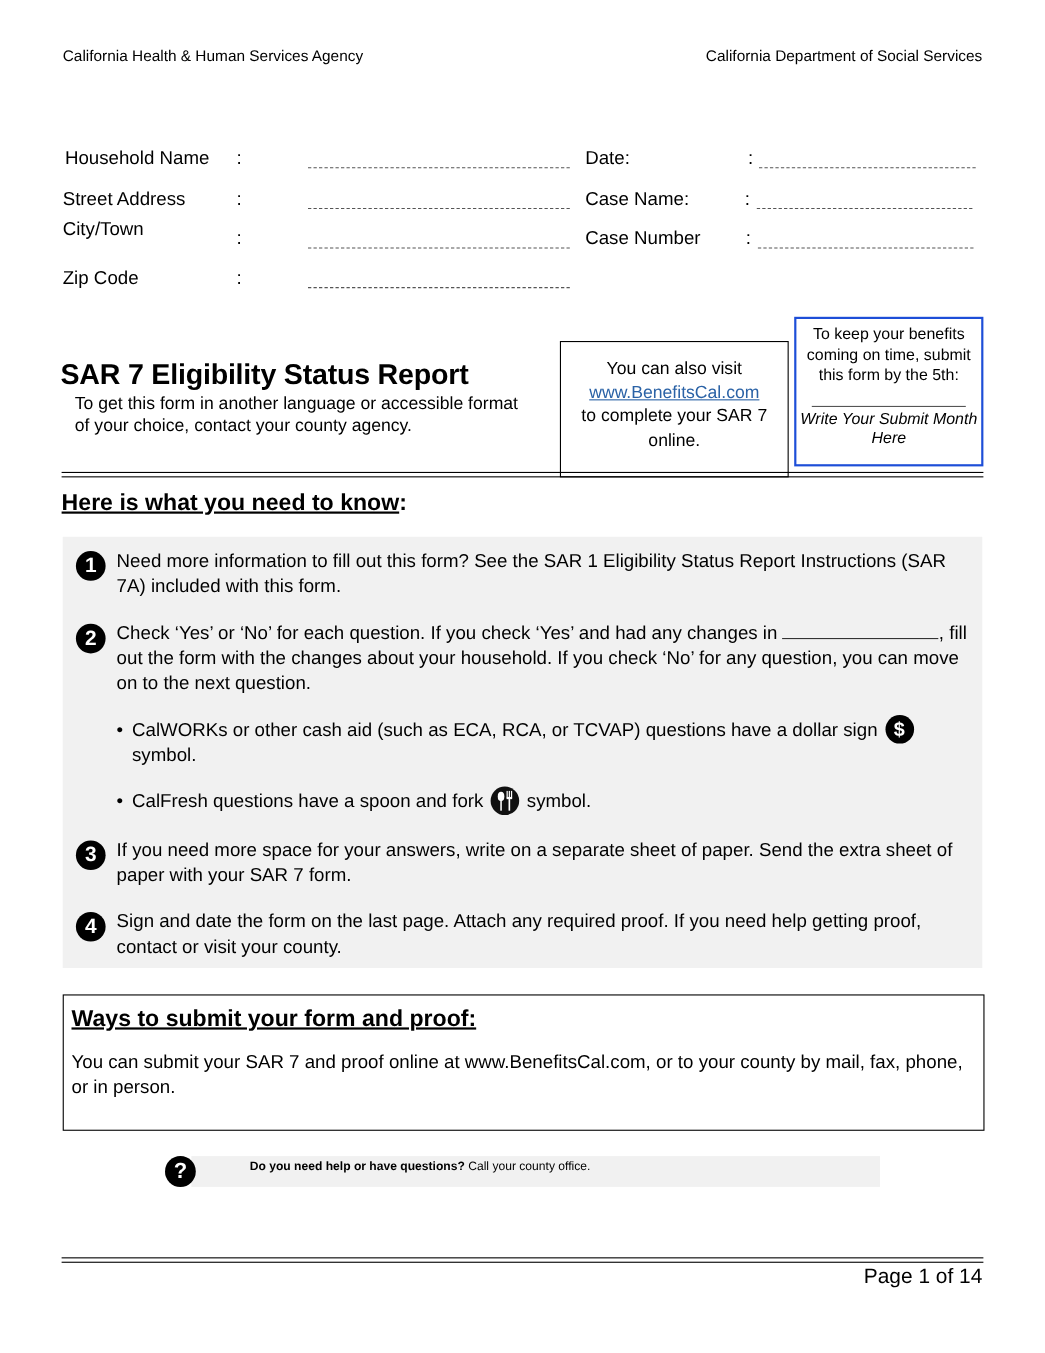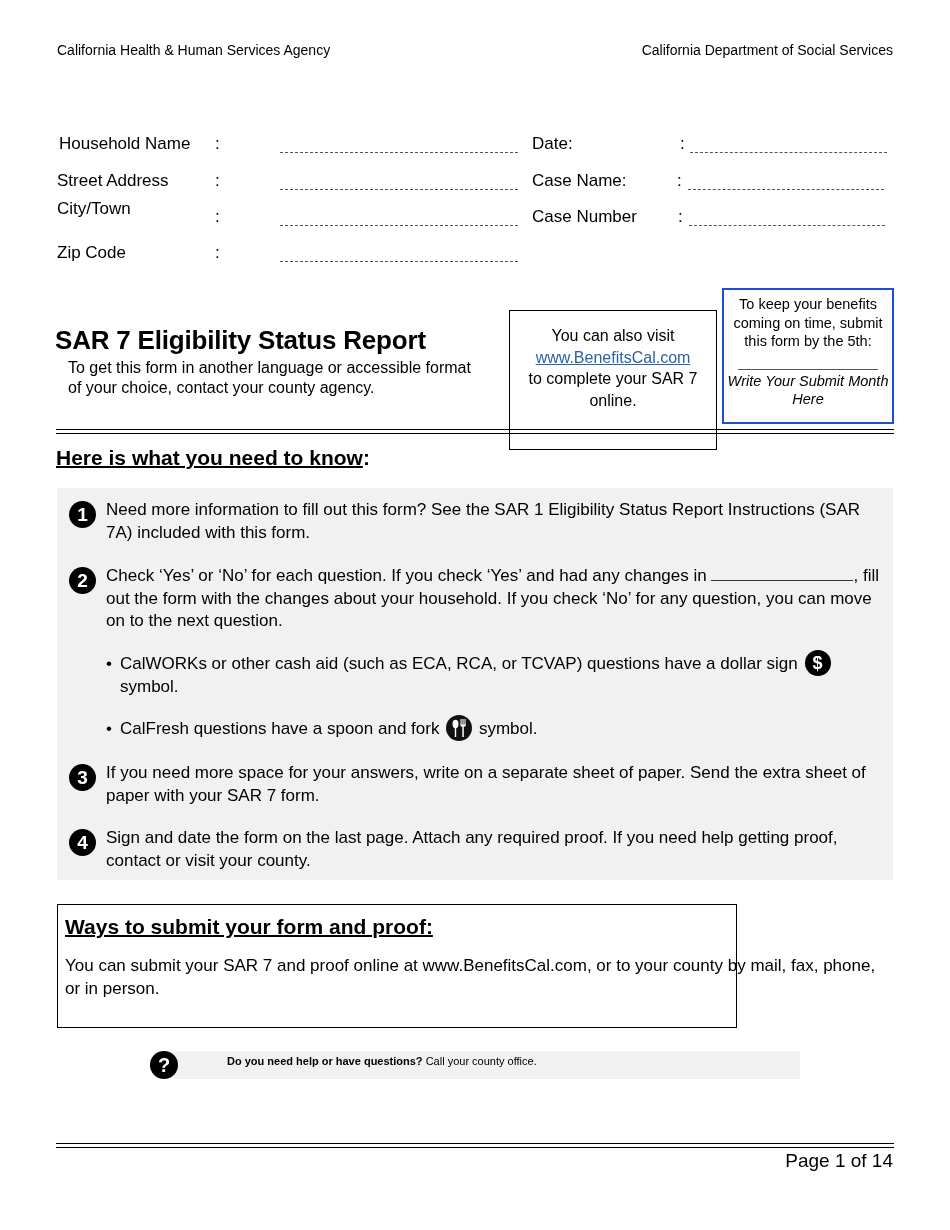--- a/index.html
+++ b/index.html
@@ -9,40 +9,40 @@
   .hdr-left { left: 57px; }
   .hdr-right { right: 57px; }
 
   .field-label { font-size: 17px; }
   .field-colon { font-size: 17px; }
   .field-line { height: 0; border-bottom: 1.5px dashed #555; }
 
   .title { left: 55px; top: 325px; font-size: 26px; font-weight: bold; letter-spacing: -0.2px; }
   .subtitle { left: 68px; top: 358px; font-size: 16px; line-height: 20px; width: 420px; }
 
-  .visit-box { left: 509px; top: 310px; width: 208px; height: 140px; border: 1px solid #000; box-sizing: border-box; text-align: center; font-size: 16px; line-height: 21.5px; padding-top: 14px; }
+  .visit-box { left: 509px; top: 310px; width: 208px; height: 124px; border: 1px solid #000; box-sizing: border-box; text-align: center; font-size: 16px; line-height: 21.5px; padding-top: 14px; }
   .visit-box a { color: #2a62a6; text-decoration: underline; }
   .deadline-box { left: 722px; top: 288px; width: 172px; height: 136px; border: 2px solid #1d4ed8; box-sizing: border-box; text-align: center; font-size: 14.5px; line-height: 18.5px; padding-top: 5px; }
   .deadline-line { margin: 18px auto 2px auto; width: 140px; border-bottom: 1px solid #555; }
   .deadline-caption { font-style: italic; }
 
   .dbl-rule { left: 56px; width: 838px; height: 3px; border-top: 1.5px solid #000; border-bottom: 1px solid #000; }
 
   .need-heading { left: 56px; top: 446px; font-size: 21px; font-weight: bold; }
   .need-heading u { text-decoration: underline; text-decoration-thickness: 2px; }
 
   .gray-panel { left: 57px; top: 488px; width: 836px; height: 392px; background: #f1f1f1; }
   .step { position: absolute; left: 49px; width: 785px; font-size: 17px; line-height: 22.5px; }
   .step-num { position: absolute; left: -37px; top: 2px; width: 27px; height: 27px; border-radius: 50%; background: #000; color: #fff; font-weight: bold; font-size: 19px; text-align: center; line-height: 27px; }
   .bullet { position: absolute; left: 63px; width: 770px; font-size: 17px; line-height: 22.5px; }
   .bullet-dot { position: absolute; left: -14px; }
   .inline-icon { display: inline-block; width: 26px; height: 26px; border-radius: 50%; background: #000; color: #fff; font-weight: bold; text-align: center; line-height: 26px; font-size: 18px; vertical-align: middle; margin: -4px 2px 0 2px; }
   .blank { display: inline-block; width: 142px; border-bottom: 1px solid #333; }
 
-  .submit-box { left: 57px; top: 904px; width: 680px; height: 124px; border: 1px solid #000; box-sizing: border-box; }
+  .submit-box { left: 57px; top: 904px; width: 838px; height: 124px; border: 1px solid #000; box-sizing: border-box; }
   .submit-heading { position: absolute; left: 7px; top: 10px; font-size: 21px; font-weight: bold; text-decoration: underline; text-decoration-thickness: 2px; }
   .submit-body { position: absolute; left: 7px; top: 50px; width: 820px; font-size: 17px; line-height: 22.5px; }
 
   .help-bar { left: 174px; top: 1051px; width: 626px; height: 28px; background: #f1f1f1; }
   .help-icon { left: 150px; top: 1051px; width: 28px; height: 28px; border-radius: 50%; background: #000; color: #fff; font-weight: bold; font-size: 20px; text-align: center; line-height: 28px; }
   .help-text { left: 227px; top: 1055px; font-size: 11px; }
 
   .page-num { right: 57px; top: 1150px; font-size: 19px; }
 </style>
 </head>

